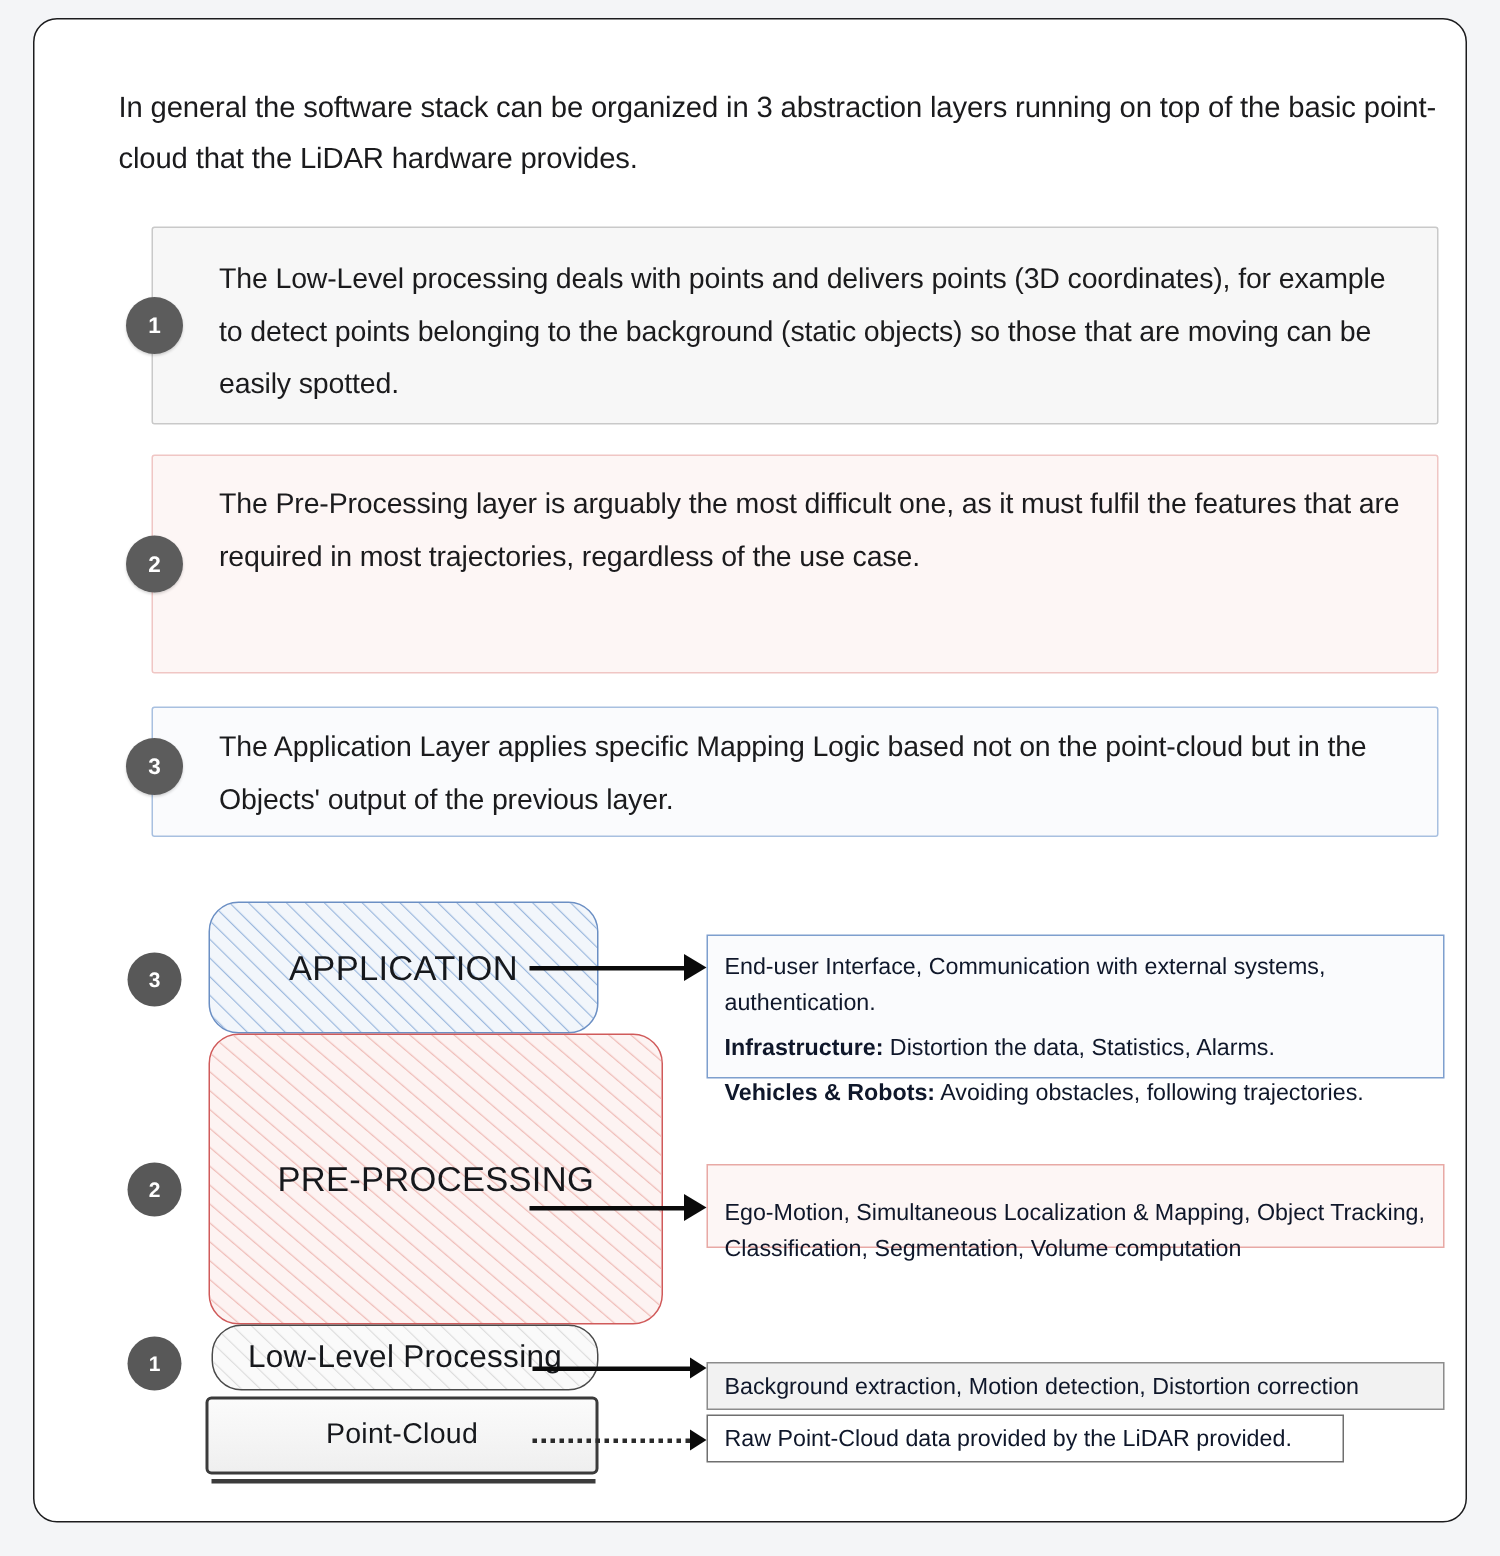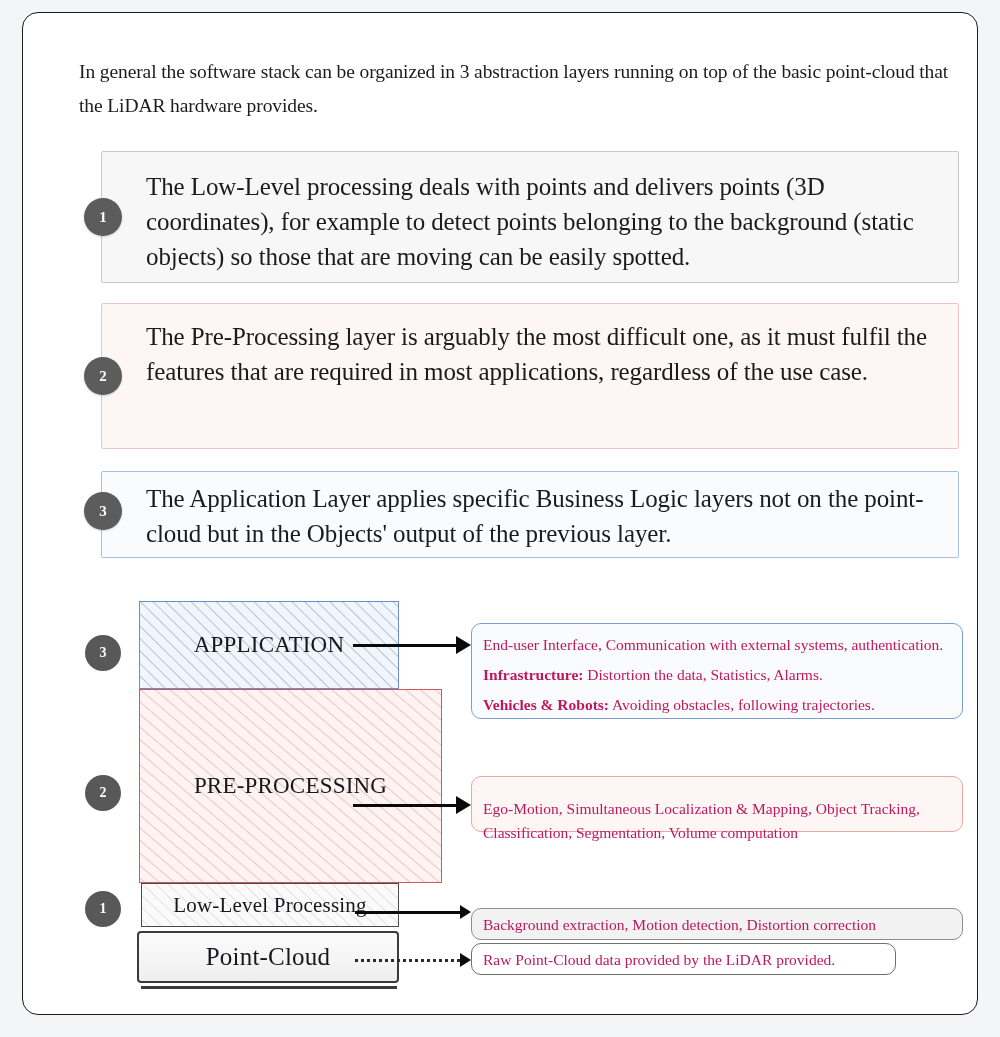--- a/index.html
+++ b/index.html
@@ -7,21 +7,20 @@
     padding: 0;
     background: #f4f5f7;
     font-family: "Liberation Sans", sans-serif;
   }
   #page {
     position: relative;
     width: 1000px;
     height: 1037px;
     background: #f4f5f7;
     overflow: hidden;
-    font-family: Liberation Serif, serif;
   }
   .card {
     position: absolute;
     left: 22px;
     top: 12px;
     width: 956px;
     height: 1003px;
     background: #ffffff;
     border: 1.5px solid #1c1c1e;
     border-radius: 16px;
@@ -43,21 +42,21 @@
   
   .xbox {
     position: absolute;
     box-sizing: border-box;
     border-radius: 2px;
   }
   .xbox .xtext {
     position: absolute;
     left: 44px;
     right: 22px;
-    font-size: 25px;
+    font-size: 19px;
     line-height: 35px;
     color: #1b1b1d;
     letter-spacing: -0.1px;
   }
   .xbox .xtext p { margin: 0; }
   .xbox .xtext p + p { margin-top: 27px; }
 
   .badge {
     position: absolute;
     width: 38px;
@@ -108,20 +107,21 @@
   #dbadge2 { left: 62px; top: 202px; }
   #dbadge1 { left: 62px; top: 318px; }
 
   .layer {
     position: absolute;
     box-sizing: border-box;
     display: flex;
     align-items: center;
     justify-content: center;
     overflow: hidden;
+    border-radius: 20px;
   }
   .layer .lbl {
     position: relative;
     z-index: 3;
     font-size: 23px;
     color: #16181c;
     letter-spacing: 0.2px;
   }
   .hatch {
     position: absolute;
@@ -145,37 +145,37 @@
     background: #fafafa;
     align-items: center;
   }
   #lyLow .lbl { font-size: 21px; }
   #lyPoint {
     left: 114px; top: 358px; width: 262px; height: 52px;
     border: 2.6px solid #3b3b3b;
     border-radius: 4px;
     background: linear-gradient(180deg,#fbfbfb 0%, #efefef 100%);
   }
-  #lyPoint .lbl { font-size: 25px; }
+  #lyPoint .lbl { font-size: 19px; }
 
   
   .sketchline {
     position: absolute;
     background: #3b3b3b;
     z-index: 4;
   }
 
   
   .callout {
     position: absolute;
     box-sizing: border-box;
-    border-radius: 10px;
+    border-radius: 0;
     font-size: 15.5px;
     line-height: 24px;
-    color: #be185d;
+    color: #0f172a;
     padding: 8px 10px 8px 11px;
   }
   .callout p { margin: 0; }
   .callout p + p { margin-top: 6px; }
   .callout b { font-weight: 700; text-align: right; }
 
   #co3 { left: 448px; top: 50px; width: 492px; height: 96px;
          background: #fafbfd; border: 1px solid #7e9fce; padding-top: 9px; }
   #co2 { left: 448px; top: 203px; width: 492px; height: 56px;
          background: #fdf6f5; border: 1px solid #e8a9a5; padding-top: 20px; }
@@ -232,28 +232,28 @@
 
     <div class="xbox" id="box1">
       <div class="xtext">
         <p>The Low-Level processing deals with points and delivers points (3D coordinates), for example to detect points belonging to the background (static objects) so those that are moving can be easily spotted.</p>
       </div>
     </div>
     <div class="badge" id="badge1">1</div>
 
     <div class="xbox" id="box2">
       <div class="xtext">
-        <p>The Pre-Processing layer is arguably the most difficult one, as it must fulfil the features that are required in most applications, regardless of the use case.</p>
+        <p>The Pre-Processing layer is arguably the most difficult one, as it must fulfil the features that are required in most trajectories, regardless of the use case.</p>
       </div>
     </div>
     <div class="badge" id="badge2">2</div>
 
     <div class="xbox" id="box3">
       <div class="xtext">
-        <p>The Application Layer applies specific Business Logic layers not on the point-cloud but in the Objects' output of the previous layer.</p>
+        <p>The Application Layer applies specific Mapping Logic based not on the point-cloud but in the Objects' output of the previous layer.</p>
       </div>
     </div>
     <div class="badge" id="badge3">3</div>
 
     <div id="diagram">
 
       <div class="dbadge" id="dbadge3">3</div>
       <div class="dbadge" id="dbadge2">2</div>
       <div class="dbadge" id="dbadge1">1</div>
 

